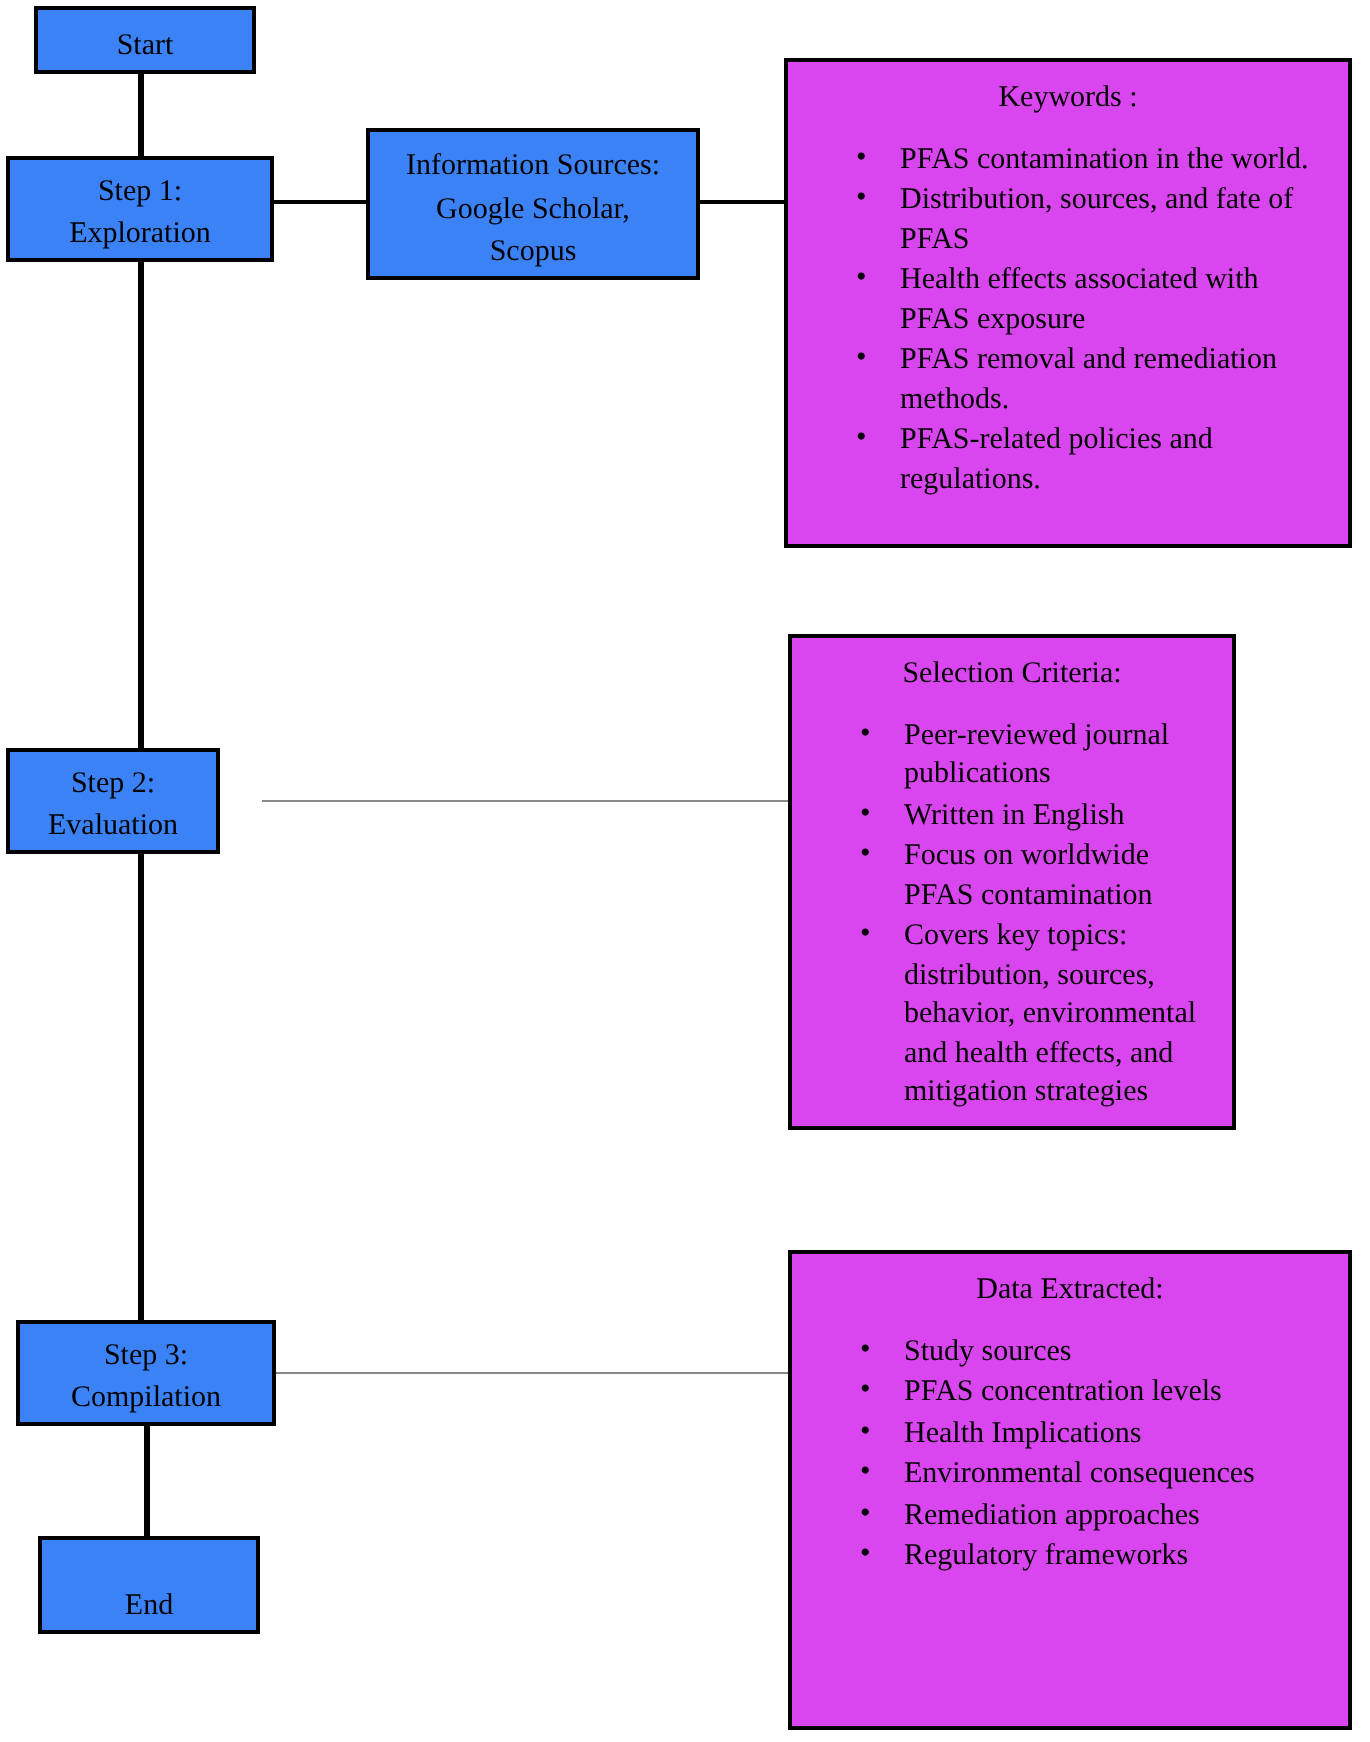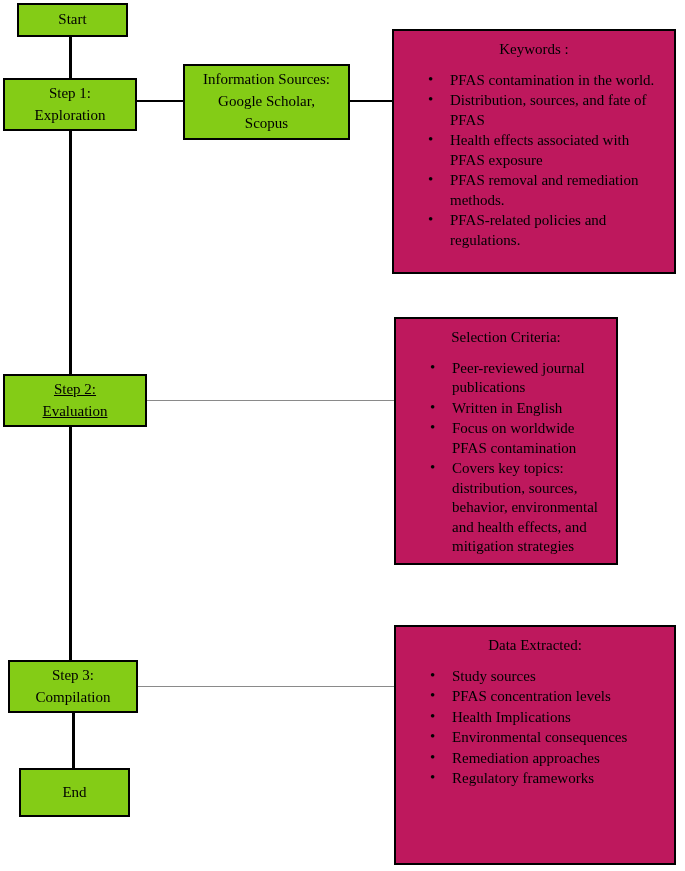--- a/index.html
+++ b/index.html
@@ -16,37 +16,37 @@
     width: 685px;
     height: 871px;
     background: #ffffff;
     overflow: hidden;
   }
 
   
   .node {
     position: absolute;
     box-sizing: border-box;
-    background: #84cc16;
+    background: #3b82f6;
     border: 2.5px solid #000000;
     display: flex;
     flex-direction: column;
     align-items: center;
-    justify-content: center;
+    justify-content: flex-end;
     text-align: center;
     font-size: 15px;
     line-height: 1.45;
     z-index: 3;
   }
   .node .line { display: block; white-space: nowrap; }
 
   .panel {
     position: absolute;
     box-sizing: border-box;
-    background: #be185d;
+    background: #d946ef;
     border: 2.5px solid #000000;
     z-index: 3;
   }
   .panel-title {
     text-align: center;
     font-size: 15px;
     line-height: 1.3;
     margin: 9px 0 0 0;
   }
   .panel ul {
@@ -105,21 +105,21 @@
 
   <div class="node" style="left:17px; top:3px; width:111px; height:34px;">
     <span class="line">Start</span>
   </div>
 
   <div class="node" style="left:3px; top:78px; width:134px; height:53px;">
     <span class="line">Step 1:</span>
     <span class="line">Exploration</span>
   </div>
 
-  <div class="node" style="left:3px; top:374px; width:144px; height:53px;text-decoration:underline;">
+  <div class="node" style="left:3px; top:374px; width:107px; height:53px;">
     <span class="line">Step 2:</span>
     <span class="line">Evaluation</span>
   </div>
 
   <div class="node" style="left:8px; top:660px; width:130px; height:53px;">
     <span class="line">Step 3:</span>
     <span class="line">Compilation</span>
   </div>
 
   <div class="node" style="left:19px; top:768px; width:111px; height:49px;">

